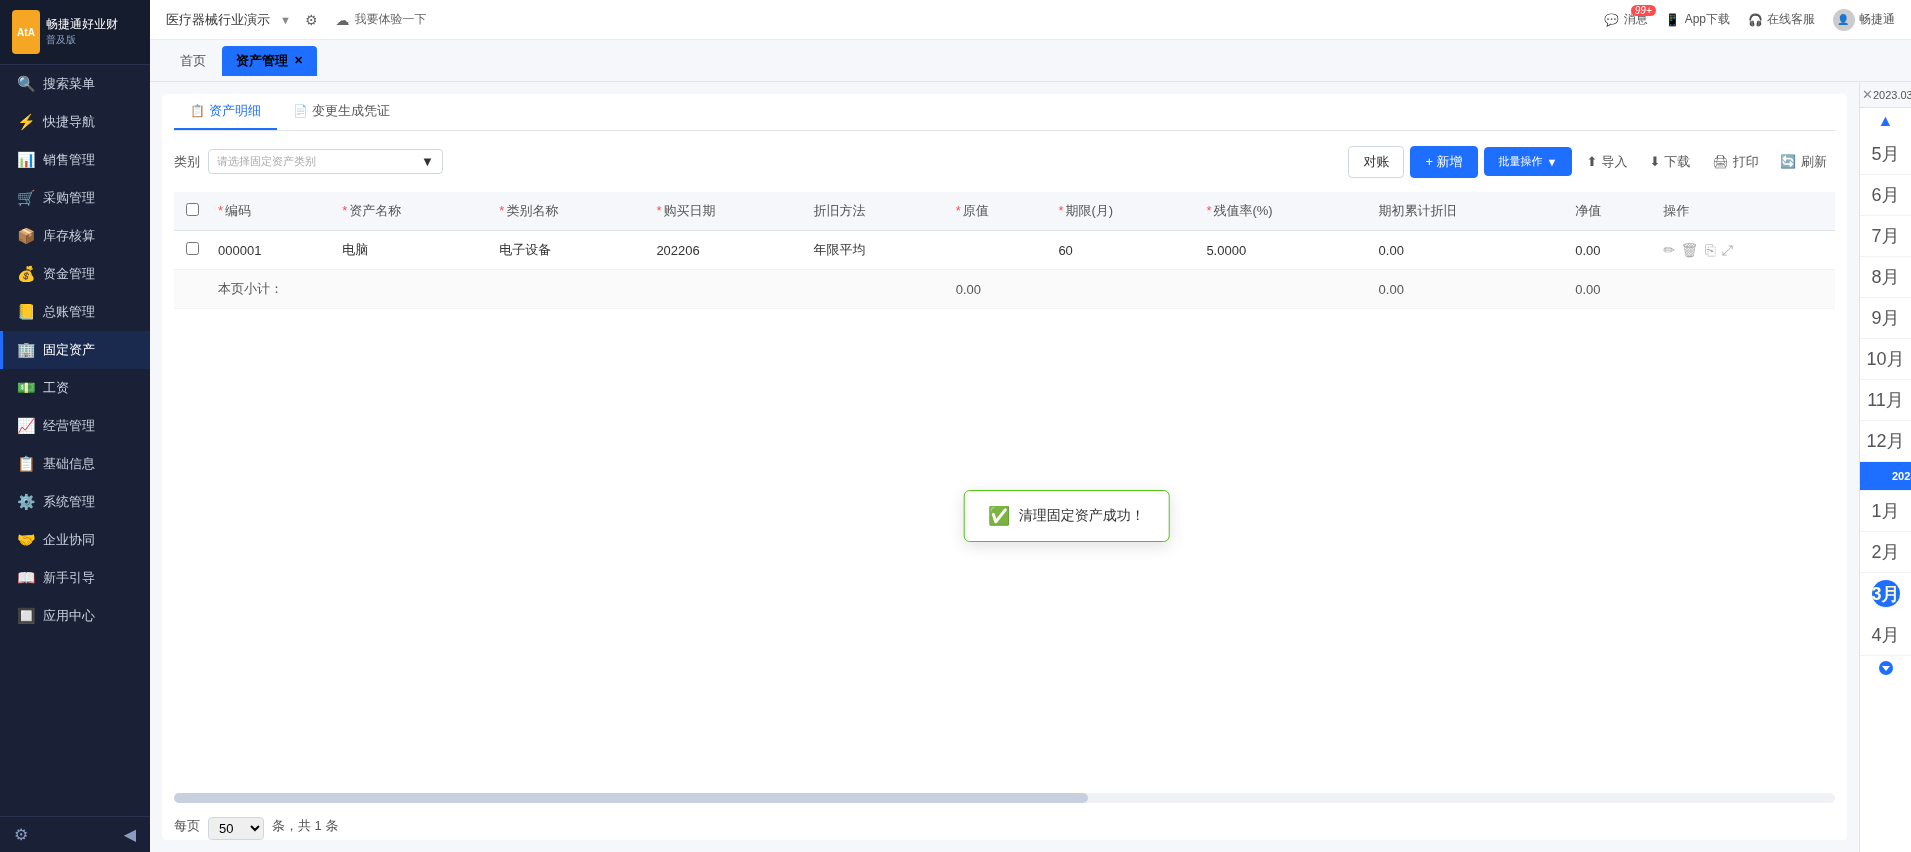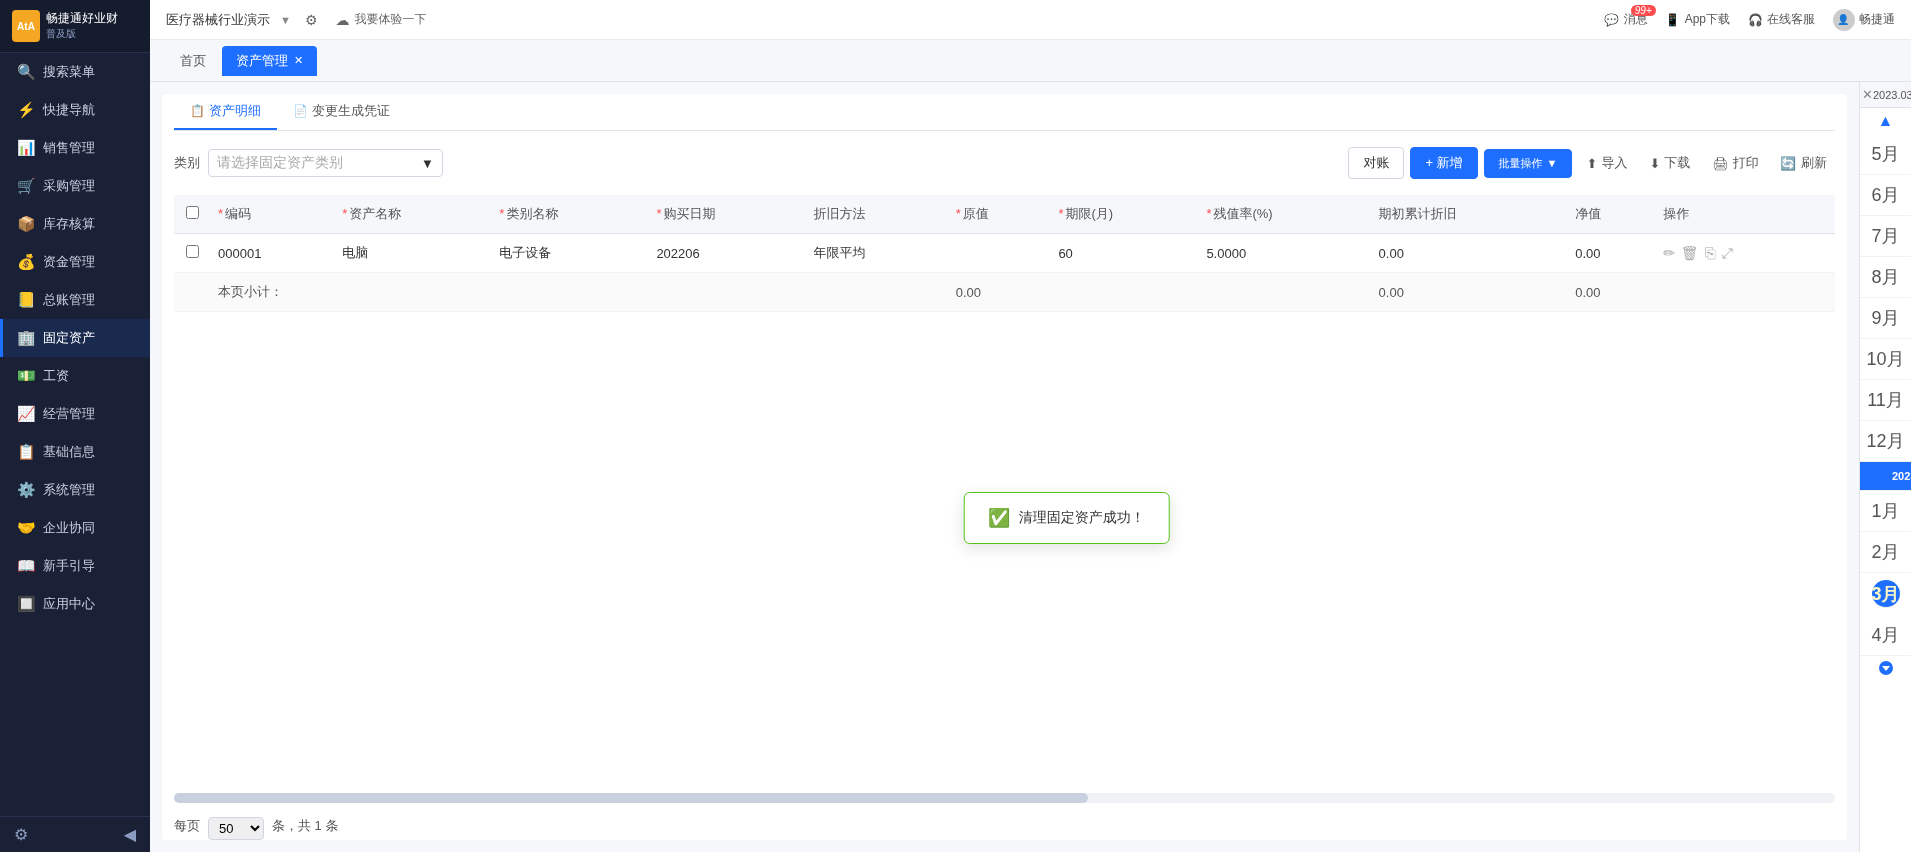--- a/index.html
+++ b/index.html
@@ -17,21 +17,21 @@
     }
     .sidebar-logo {
       padding: 10px 12px;
       display: flex;
       align-items: center;
       gap: 6px;
       border-bottom: 1px solid #2a3050;
       background: #151c2e;
     }
     .sidebar-logo-icon {
-      width: 28px; height: 32px;
+      width: 28px; height: 44px;
       background: #f5a623;
       border-radius: 4px;
       display: flex; align-items: center; justify-content: center;
       font-size: 10px; color: white; font-weight: bold;
     }
     .sidebar-logo-text { font-size: 12px; line-height: 1.3; color: #fff; }
     .sidebar-logo-sub { font-size: 10px; color: #8a9cc0; }
     .sidebar-scroll { flex: 1; overflow-y: auto; }
     .sidebar-scroll::-webkit-scrollbar { width: 4px; }
     .sidebar-scroll::-webkit-scrollbar-thumb { background: #2a3050; }
@@ -92,21 +92,22 @@
     .tab {
       padding: 6px 14px;
       border-radius: 4px 4px 0 0;
       cursor: pointer;
       font-size: 13px;
       color: #555;
       display: flex; align-items: center; gap: 6px;
     }
     .tab.active {
       background: #1e6fff;
-      color: #ffffff;
+      color: #000000;
+      font-weight: bold;
     }
     .tab-close { font-size: 11px; cursor: pointer; }
 
     
     .content { flex: 1; display: flex; overflow: hidden; background: #f5f7fa; }
     .content-main { flex: 1; display: flex; flex-direction: column; overflow: hidden; padding: 12px; }
 
     
     .subtabs {
       display: flex; align-items: center; gap: 0;
@@ -172,21 +173,21 @@
       display: flex; align-items: center; gap: 4px;
       border: 1px solid #d0d6e0;
       border-radius: 4px;
       padding: 4px 8px;
       background: #fff;
       cursor: pointer;
       font-size: 13px;
       color: #333;
       min-width: 80px;
     }
-    .filter-select-placeholder { color: #aaa; font-size: 14px; }
+    .filter-select-placeholder { color: #aaa; font-size: 11px; }
     .filter-select-wide { min-width: 200px; }
 
     
     .table-wrap { flex: 1; overflow: auto; background: #fff; border-radius: 0 0 4px 4px; }
     table { width: 100%; border-collapse: collapse; font-size: 13px; }
     thead tr { background: #f5f7fa; }
     th {
       padding: 10px 8px;
       text-align: left;
       color: #555;

